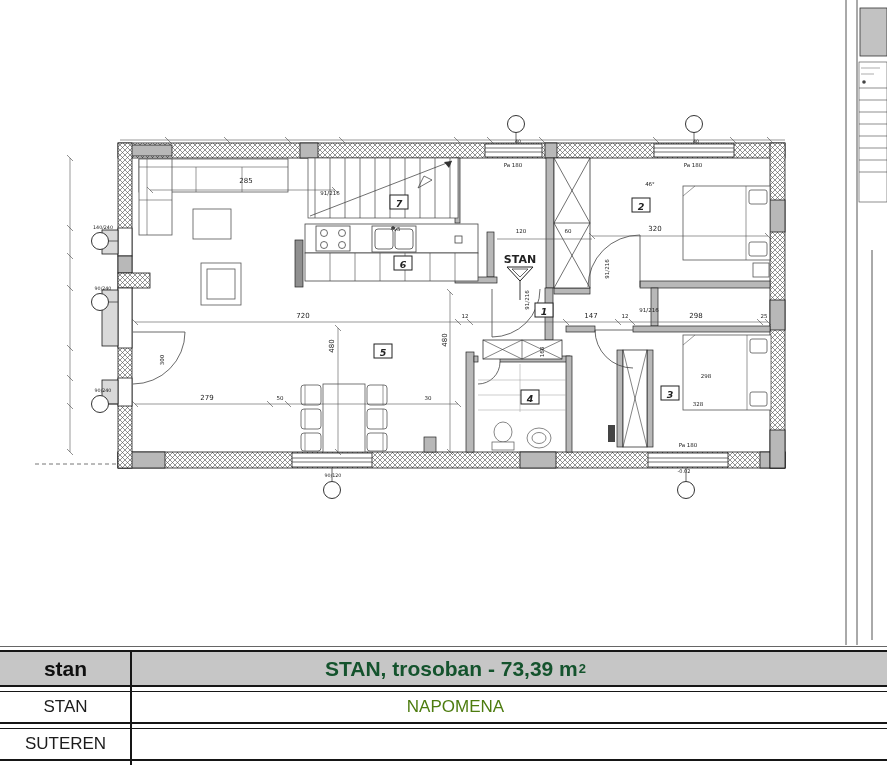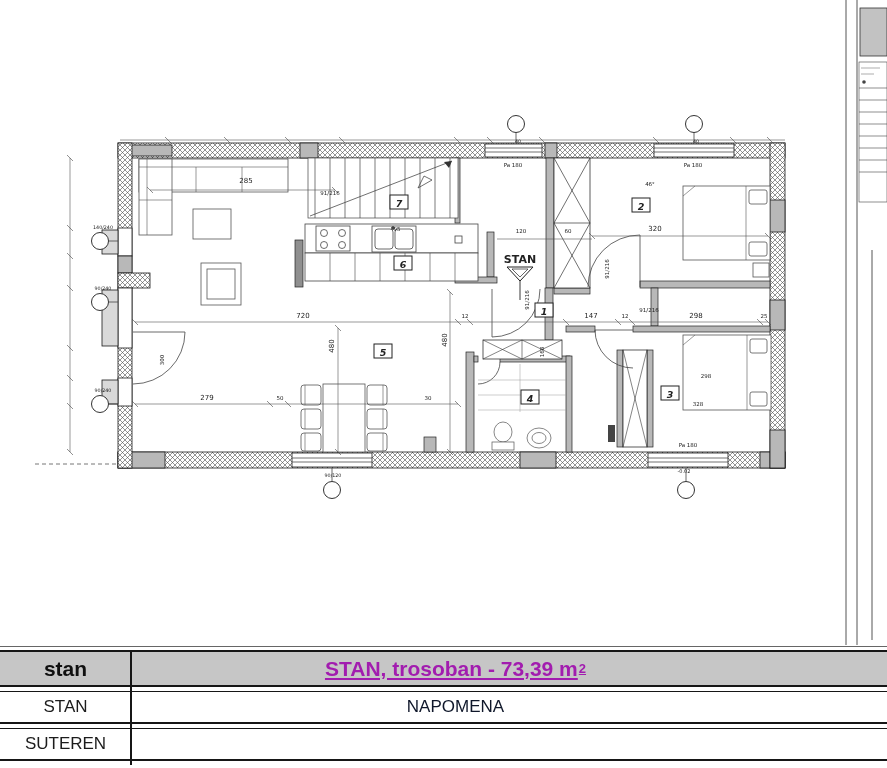--- a/index.html
+++ b/index.html
@@ -10,23 +10,23 @@
   
   .tblock{position:absolute;left:0;top:646px;width:887px;height:122px;}
   .t-topline{position:absolute;left:0;top:0;width:887px;height:1px;background:#666;}
   .t-row{position:absolute;left:0;width:887px;box-sizing:border-box;}
   .t-row1{top:4px;height:37px;background:#c6c6c6;border-top:2px solid #161616;border-bottom:2px solid #161616;}
   .t-row2{top:45px;height:33px;background:#fff;border-top:1px solid #161616;border-bottom:2px solid #161616;}
   .t-row3{top:82px;height:33px;background:#fff;border-top:1px solid #161616;border-bottom:2px solid #161616;}
   .t-left{position:absolute;left:0;top:0;width:131px;height:100%;display:flex;align-items:center;justify-content:center;}
   .t-main{position:absolute;left:131px;top:0;width:649px;height:100%;display:flex;align-items:center;justify-content:center;}
   .t-row1 .t-left{font-weight:bold;font-size:21px;color:#101010;}
-  .t-row1 .t-main{font-weight:bold;font-size:21px;color:#a21caf;text-decoration:underline;}
+  .t-row1 .t-main{font-weight:bold;font-size:21px;color:#14532d;}
   .t-row2 .t-left,.t-row3 .t-left{font-size:17px;color:#1c1c1c;}
-  .t-row2 .t-main{font-size:17px;color:#0f172a;}
+  .t-row2 .t-main{font-size:17px;color:#4d7c0f;}
   .t-main sup{font-size:13px;margin-left:1px;}
   .t-vdiv{position:absolute;left:130px;top:4px;width:2px;height:115px;background:#161616;}
 </style>
 </head>
 <body>
 
 <div id="stage">
 
 <svg width="887" height="646" viewBox="0 0 887 646">
   <defs>

